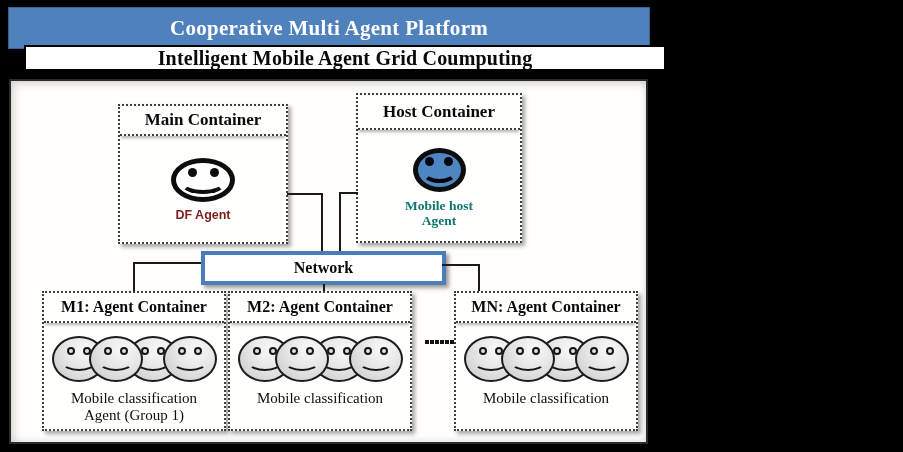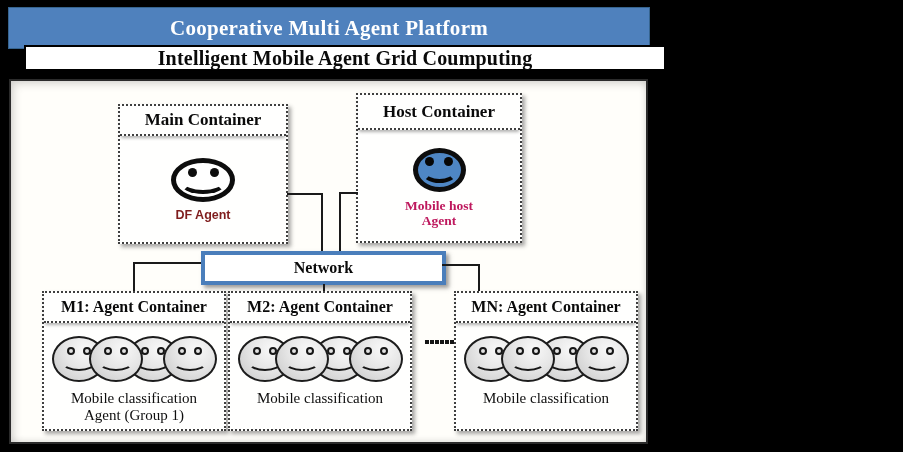--- a/index.html
+++ b/index.html
@@ -72,21 +72,21 @@
   .smiley-row .smiley-gray:nth-child(3){z-index:2;}
   .smiley-row .smiley-gray:nth-child(4){z-index:4;}
   
   .main-container{left:107px; top:23px; width:170px; height:140px;}
   .main-container .box-header{height:30px; font-size:17px;}
   .main-container .smiley-df{margin-top:22px;}
   .df-label{margin-top:6px; font-family:"Liberation Sans", sans-serif; font-weight:bold; font-size:12.5px; color:#7f1d1d;}
   .host-container{left:345px; top:12px; width:166px; height:150px;}
   .host-container .box-header{height:35px; font-size:17px;}
   .host-container .smiley-host{margin-top:18px;}
-  .host-label{margin-top:6px; font-weight:bold; font-size:13.5px; line-height:15px; color:#be185d; text-align:center;}
+  .host-label{margin-top:6px; font-weight:bold; font-size:13.5px; line-height:15px; color:#0f766e; text-align:center;}
   
   .network-box{
     position:absolute; left:190px; top:170px; width:245px; height:34px;
     box-sizing:border-box; background:#fff; border:4px solid #4a7ebb;
     box-shadow:3px 3px 4px rgba(60,60,60,.5);
     display:flex; align-items:center; justify-content:center;
     font-weight:bold; font-size:16px; color:#0a0a0a;
   }
   
   .m-container{top:210px; width:184px; height:140px;}

